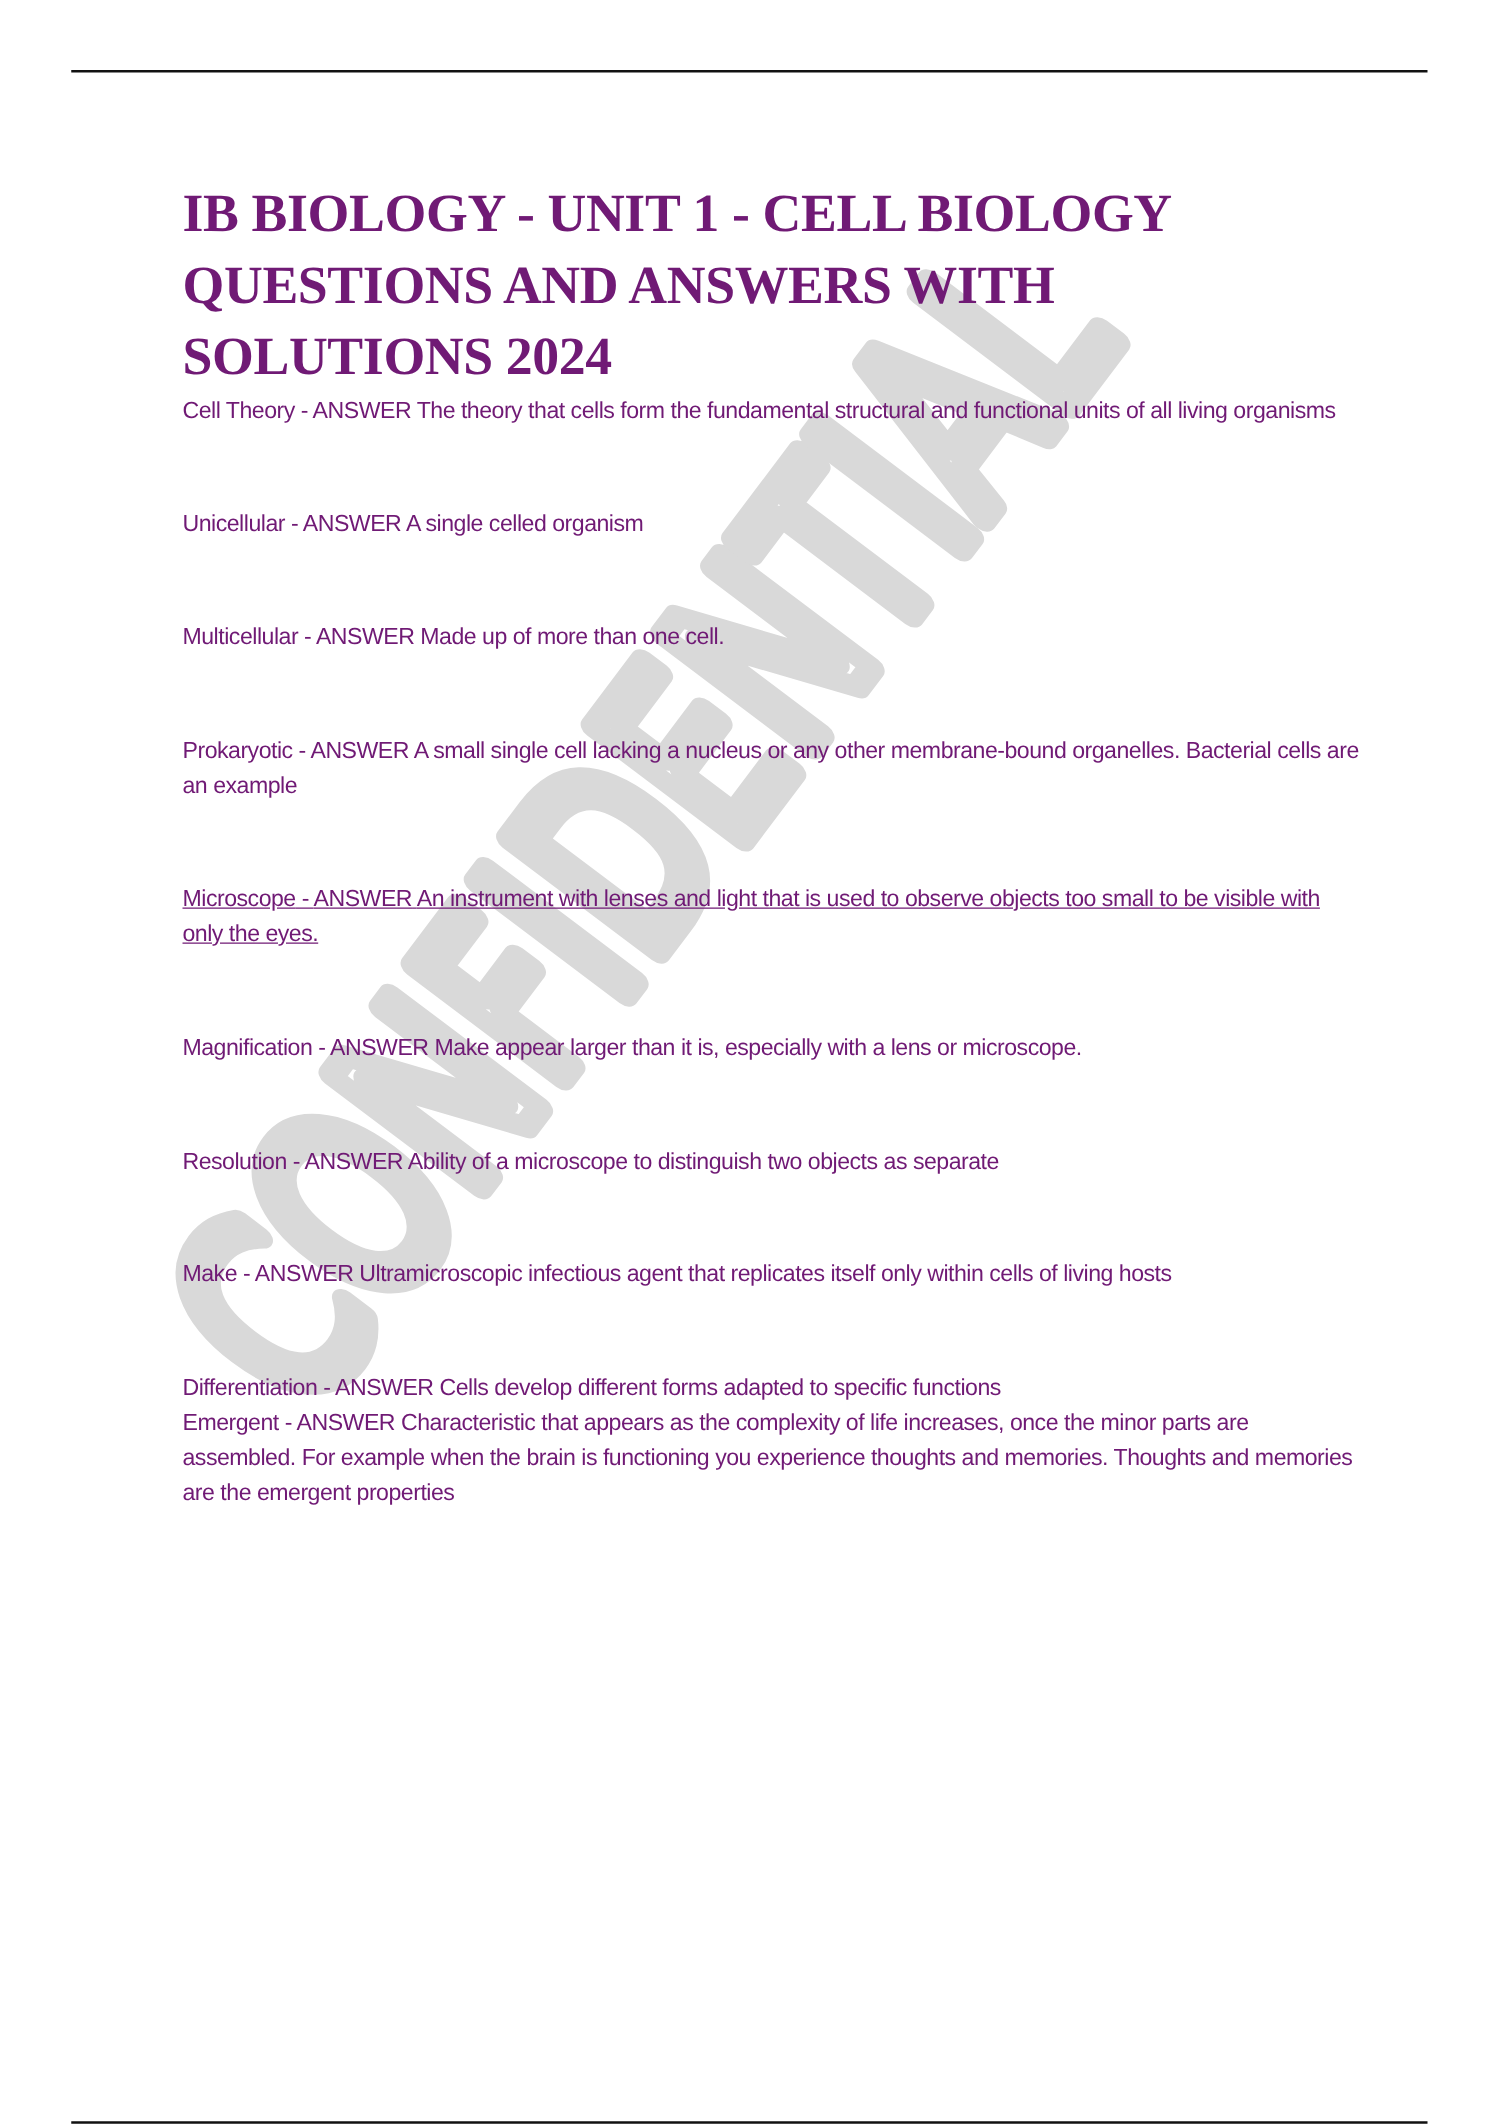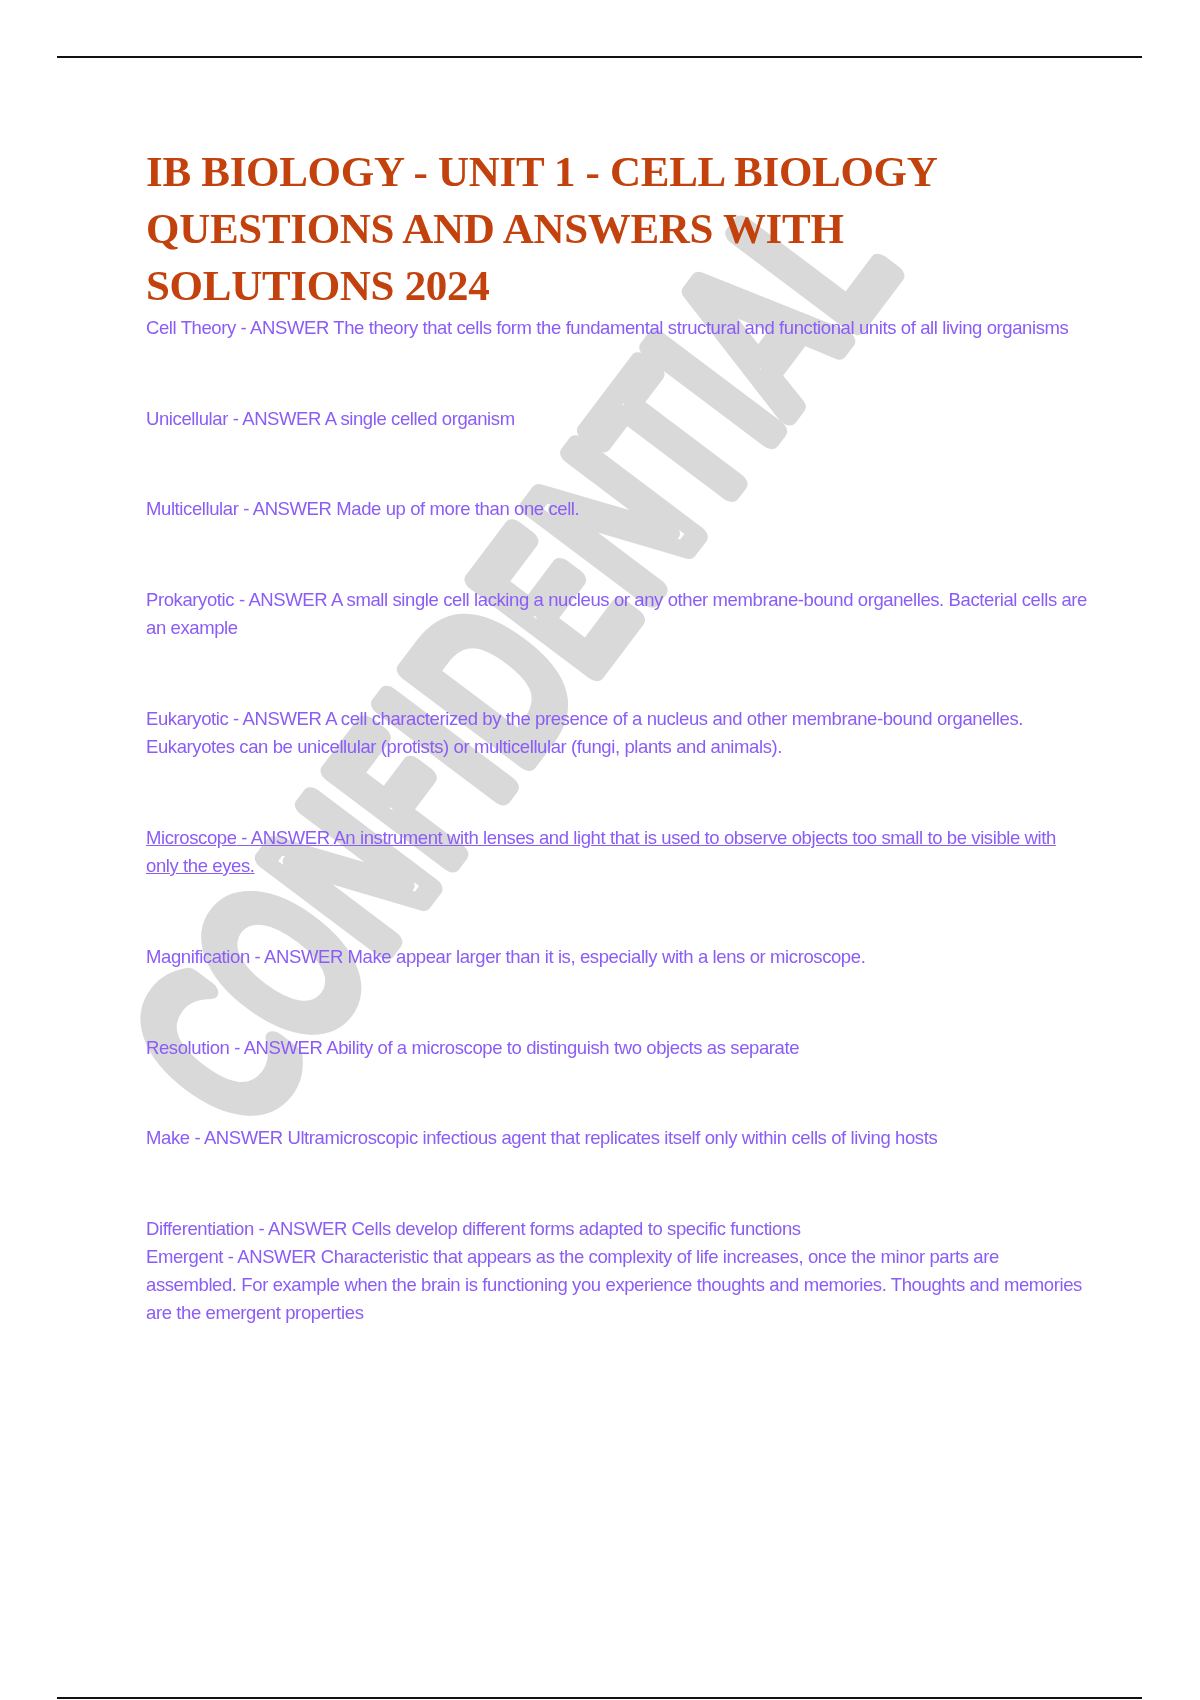--- a/index.html
+++ b/index.html
@@ -41,33 +41,33 @@
       top: 143px;
       width: 945px;
       z-index: 1;
     }
     .doc-title {
       font-family: "Liberation Serif", "DejaVu Serif", serif;
       font-weight: bold;
       font-size: 43px;
       line-height: 57px;
       margin: 0;
-      color: #c2410c;
+      color: #701a75;
       letter-spacing: -0.3px;
     }
     .qa-list {
       list-style: none;
       margin: 0;
       padding: 0;
     }
     .qa-item {
       font-family: "Liberation Sans", "DejaVu Sans", sans-serif;
       font-size: 18.5px;
       line-height: 28px;
-      color: #8b5cf6;
+      color: #701a75;
       margin: 0;
       letter-spacing: -0.4px;
     }
     .qa-item .term::after { content: " - "; }
     .qa-item .label::after { content: " "; }
   </style>
 </head>
 <body>
 
 <div class="rule rule-top"></div>
@@ -91,23 +91,20 @@
     </li>
     <li class="qa-item" style="margin-top:63px;">
       <span class="term">Unicellular</span><span class="label">ANSWER</span><span>A single celled organism</span>
     </li>
     <li class="qa-item" style="margin-top:62px;">
       <span class="term">Multicellular</span><span class="label">ANSWER</span><span>Made up of more than one cell.</span>
     </li>
     <li class="qa-item" style="margin-top:63px;">
       <span class="term">Prokaryotic</span><span class="label">ANSWER</span><span>A small single cell lacking a nucleus or any other membrane-bound organelles. Bacterial cells are an example</span>
     </li>
-    <li class="qa-item" style="margin-top:63px;">
-      <span class="term">Eukaryotic</span><span class="label">ANSWER</span><span>A cell characterized by the presence of a nucleus and other membrane-bound organelles. Eukaryotes can be unicellular (protists) or multicellular (fungi, plants and animals).</span>
-    </li>
     <li class="qa-item" style="margin-top:63px;text-decoration:underline;">
       <span class="term">Microscope</span><span class="label">ANSWER</span><span>An instrument with lenses and light that is used to observe objects too small to be visible with only the eyes.</span>
     </li>
     <li class="qa-item" style="margin-top:63px;">
       <span class="term">Magnification</span><span class="label">ANSWER</span><span>Make appear larger than it is, especially with a lens or microscope.</span>
     </li>
     <li class="qa-item" style="margin-top:63px;">
       <span class="term">Resolution</span><span class="label">ANSWER</span><span>Ability of a microscope to distinguish two objects as separate</span>
     </li>
     <li class="qa-item" style="margin-top:62px;">

